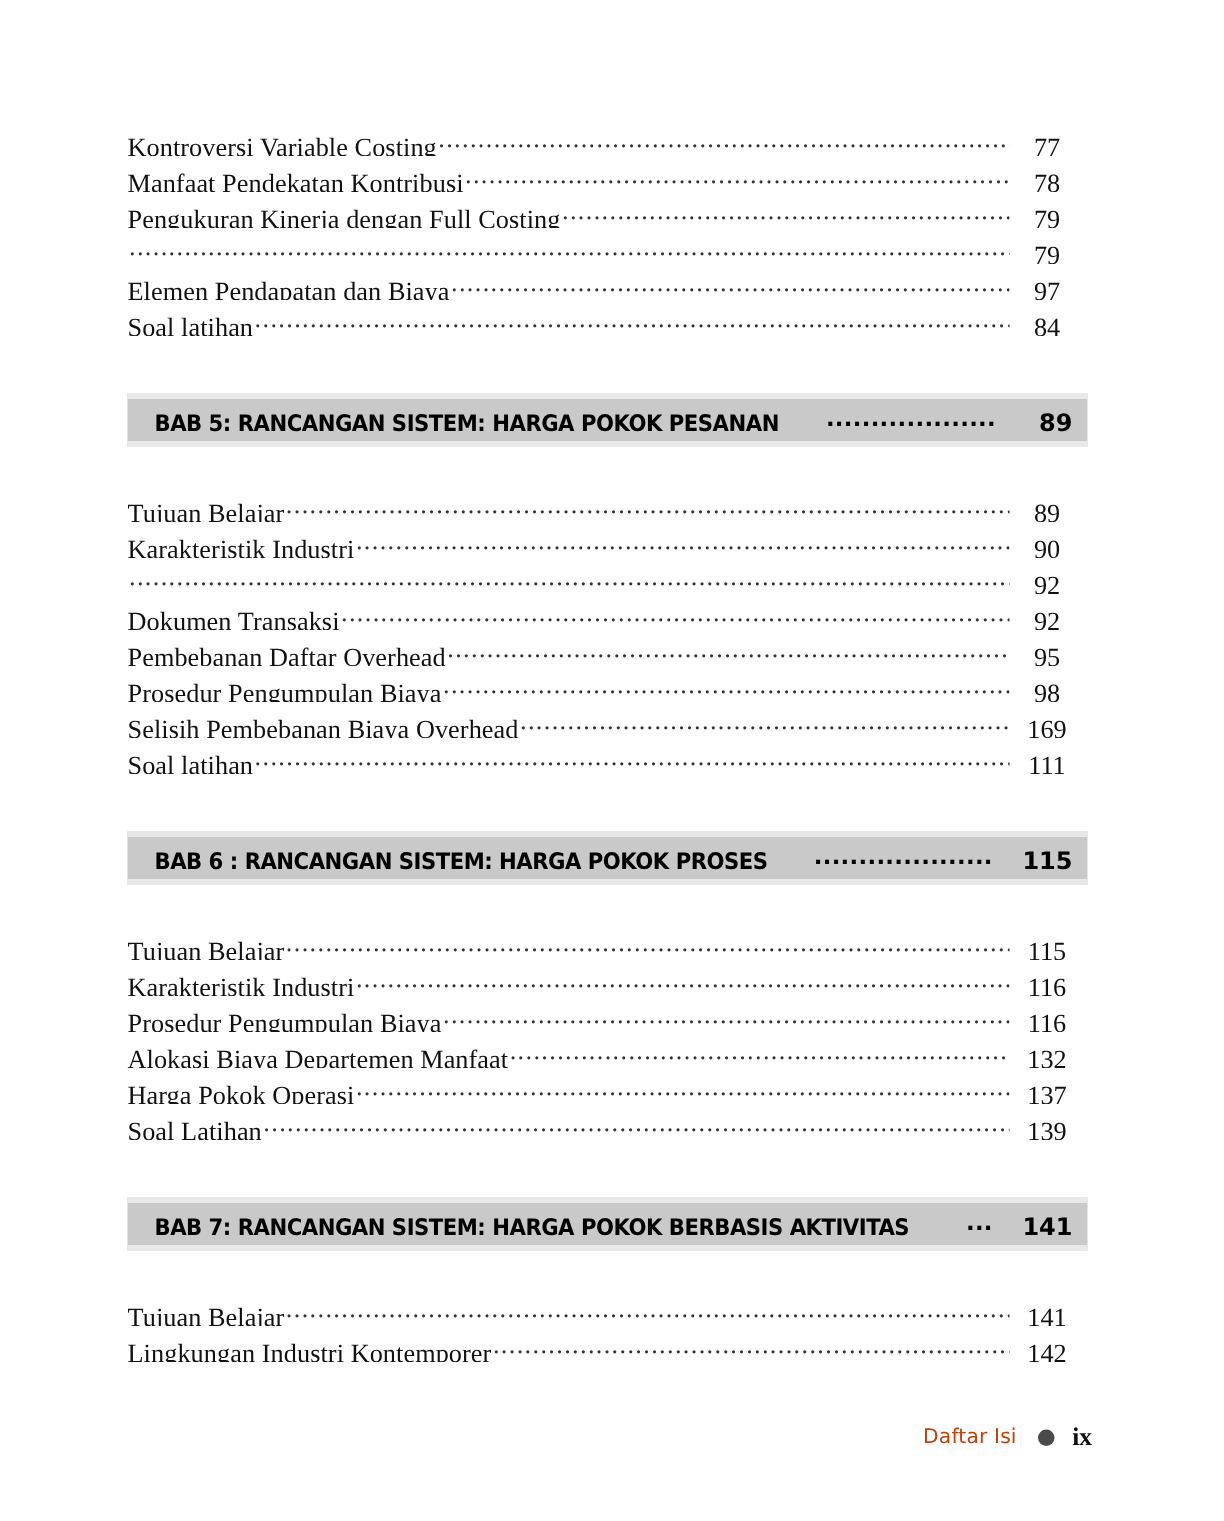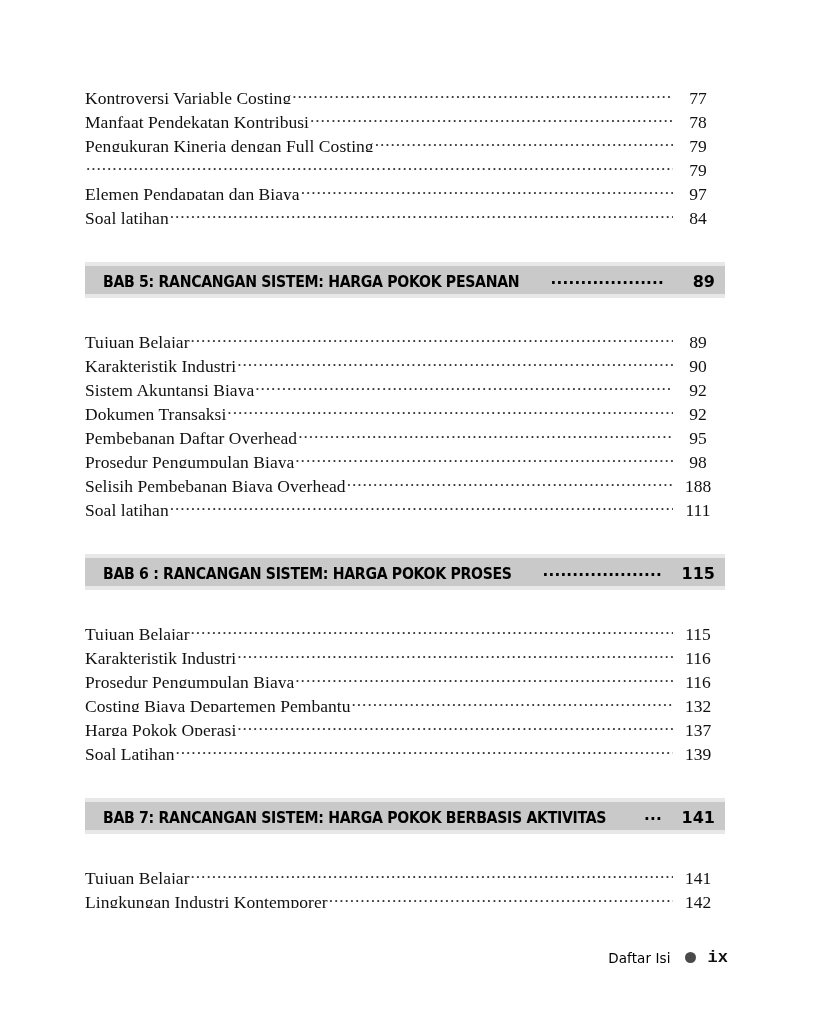--- a/index.html
+++ b/index.html
@@ -155,33 +155,33 @@
     position: absolute;
     right: 88px;
     top: 948px;
     display: flex;
     align-items: center;
     gap: 0;
   }
   .footer .footer-label {
     font-family: "DejaVu Sans", "Liberation Sans", sans-serif;
     font-size: 13.5px;
-    color: #000000;
+    color: #c2410c;
     letter-spacing: 0.1px;
   }
   .footer .footer-dot {
     width: 11px;
     height: 11px;
     border-radius: 50%;
     background: #4a4a4a;
     margin: 0 12px 0 14px;
     display: inline-block;
   }
   .footer .footer-page {
-    font-family: Liberation Mono, monospace;
+    font-family: Liberation Serif, serif;
     font-weight: bold;
     font-size: 17px;
     color: #111111;
   }
 </style>
 </head>
 <body>
 
 <div class="page">
 
@@ -236,21 +236,20 @@
         <span class="entry-title">Tujuan Belajar  </span>
         <span class="leader"></span>
         <span class="entry-page">89</span>
       </div>
       <div class="toc-entry">
         <span class="entry-title">Karakteristik Industri</span>
         <span class="leader"></span>
         <span class="entry-page">90</span>
       </div>
       <div class="toc-entry">
-        <span class="entry-title">Sistem Akuntansi Biaya </span>
         <span class="leader"></span>
         <span class="entry-page">92</span>
       </div>
       <div class="toc-entry">
         <span class="entry-title">Dokumen Transaksi</span>
         <span class="leader"></span>
         <span class="entry-page">92</span>
       </div>
       <div class="toc-entry">
         <span class="entry-title">Pembebanan Daftar Overhead </span>
@@ -258,21 +257,21 @@
         <span class="entry-page">95</span>
       </div>
       <div class="toc-entry">
         <span class="entry-title">Prosedur Pengumpulan Biaya</span>
         <span class="leader"></span>
         <span class="entry-page">98</span>
       </div>
       <div class="toc-entry">
         <span class="entry-title">Selisih Pembebanan Biaya Overhead</span>
         <span class="leader"></span>
-        <span class="entry-page">188</span>
+        <span class="entry-page">169</span>
       </div>
       <div class="toc-entry">
         <span class="entry-title">Soal latihan </span>
         <span class="leader"></span>
         <span class="entry-page">111</span>
       </div>
     </div>
 
     <div class="gap-before-bar"></div>
 
@@ -296,21 +295,21 @@
         <span class="entry-title">Karakteristik Industri  </span>
         <span class="leader"></span>
         <span class="entry-page">116</span>
       </div>
       <div class="toc-entry">
         <span class="entry-title">Prosedur Pengumpulan Biaya</span>
         <span class="leader"></span>
         <span class="entry-page">116</span>
       </div>
       <div class="toc-entry">
-        <span class="entry-title">Costing Biaya Departemen Pembantu</span>
+        <span class="entry-title">Alokasi Biaya Departemen Manfaat</span>
         <span class="leader"></span>
         <span class="entry-page">132</span>
       </div>
       <div class="toc-entry">
         <span class="entry-title">Harga Pokok Operasi</span>
         <span class="leader"></span>
         <span class="entry-page">137</span>
       </div>
       <div class="toc-entry">
         <span class="entry-title">Soal Latihan </span>

